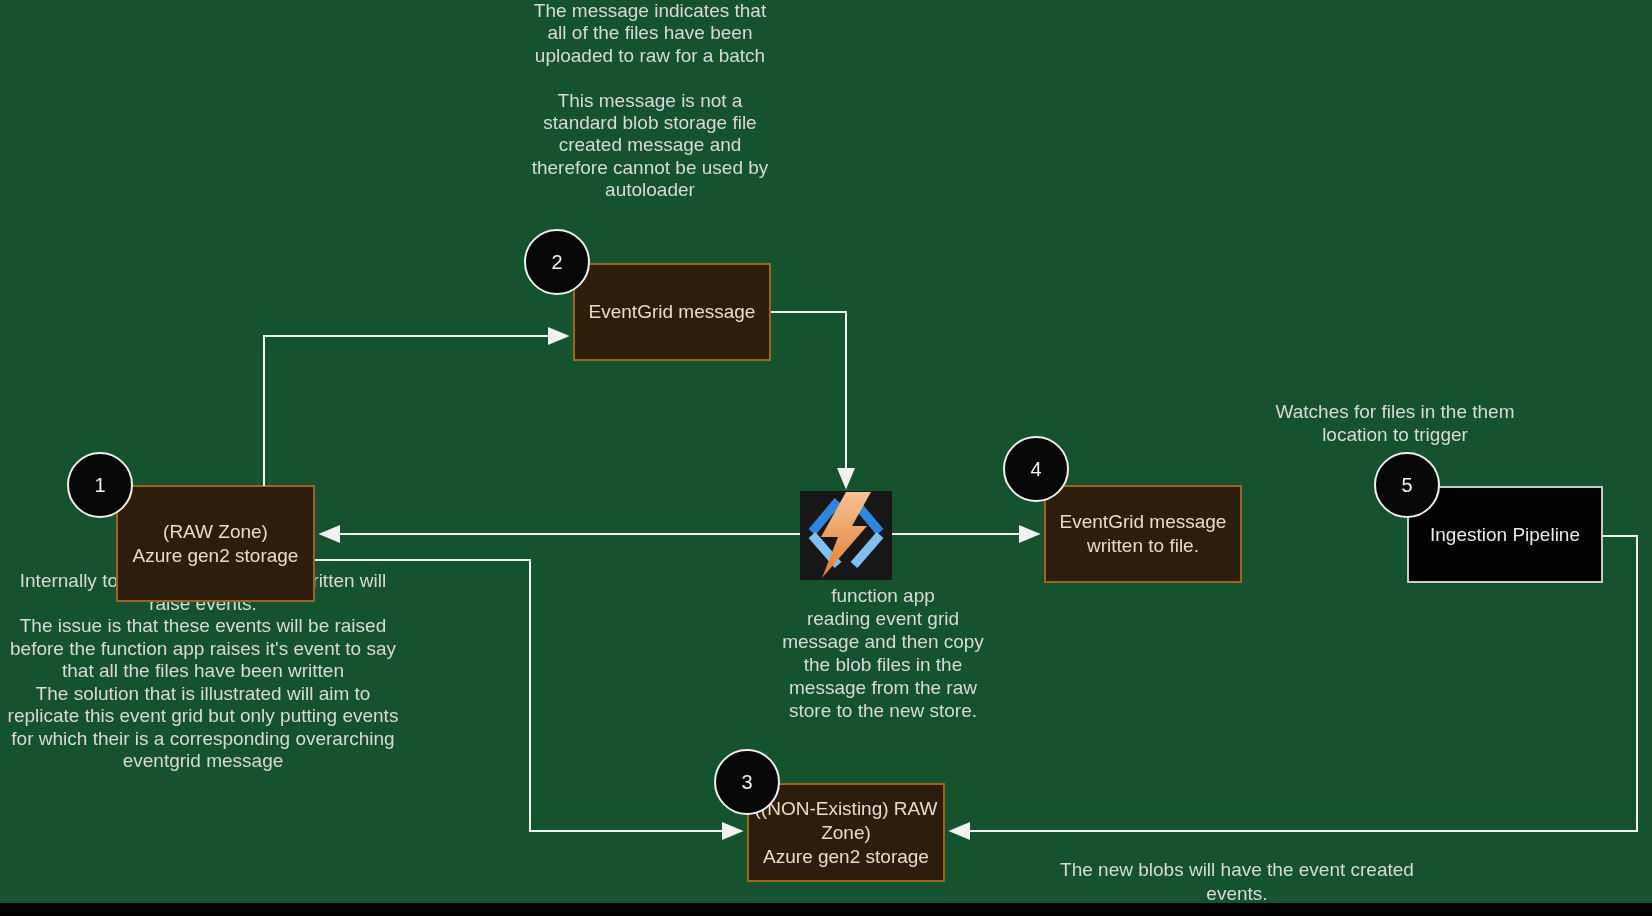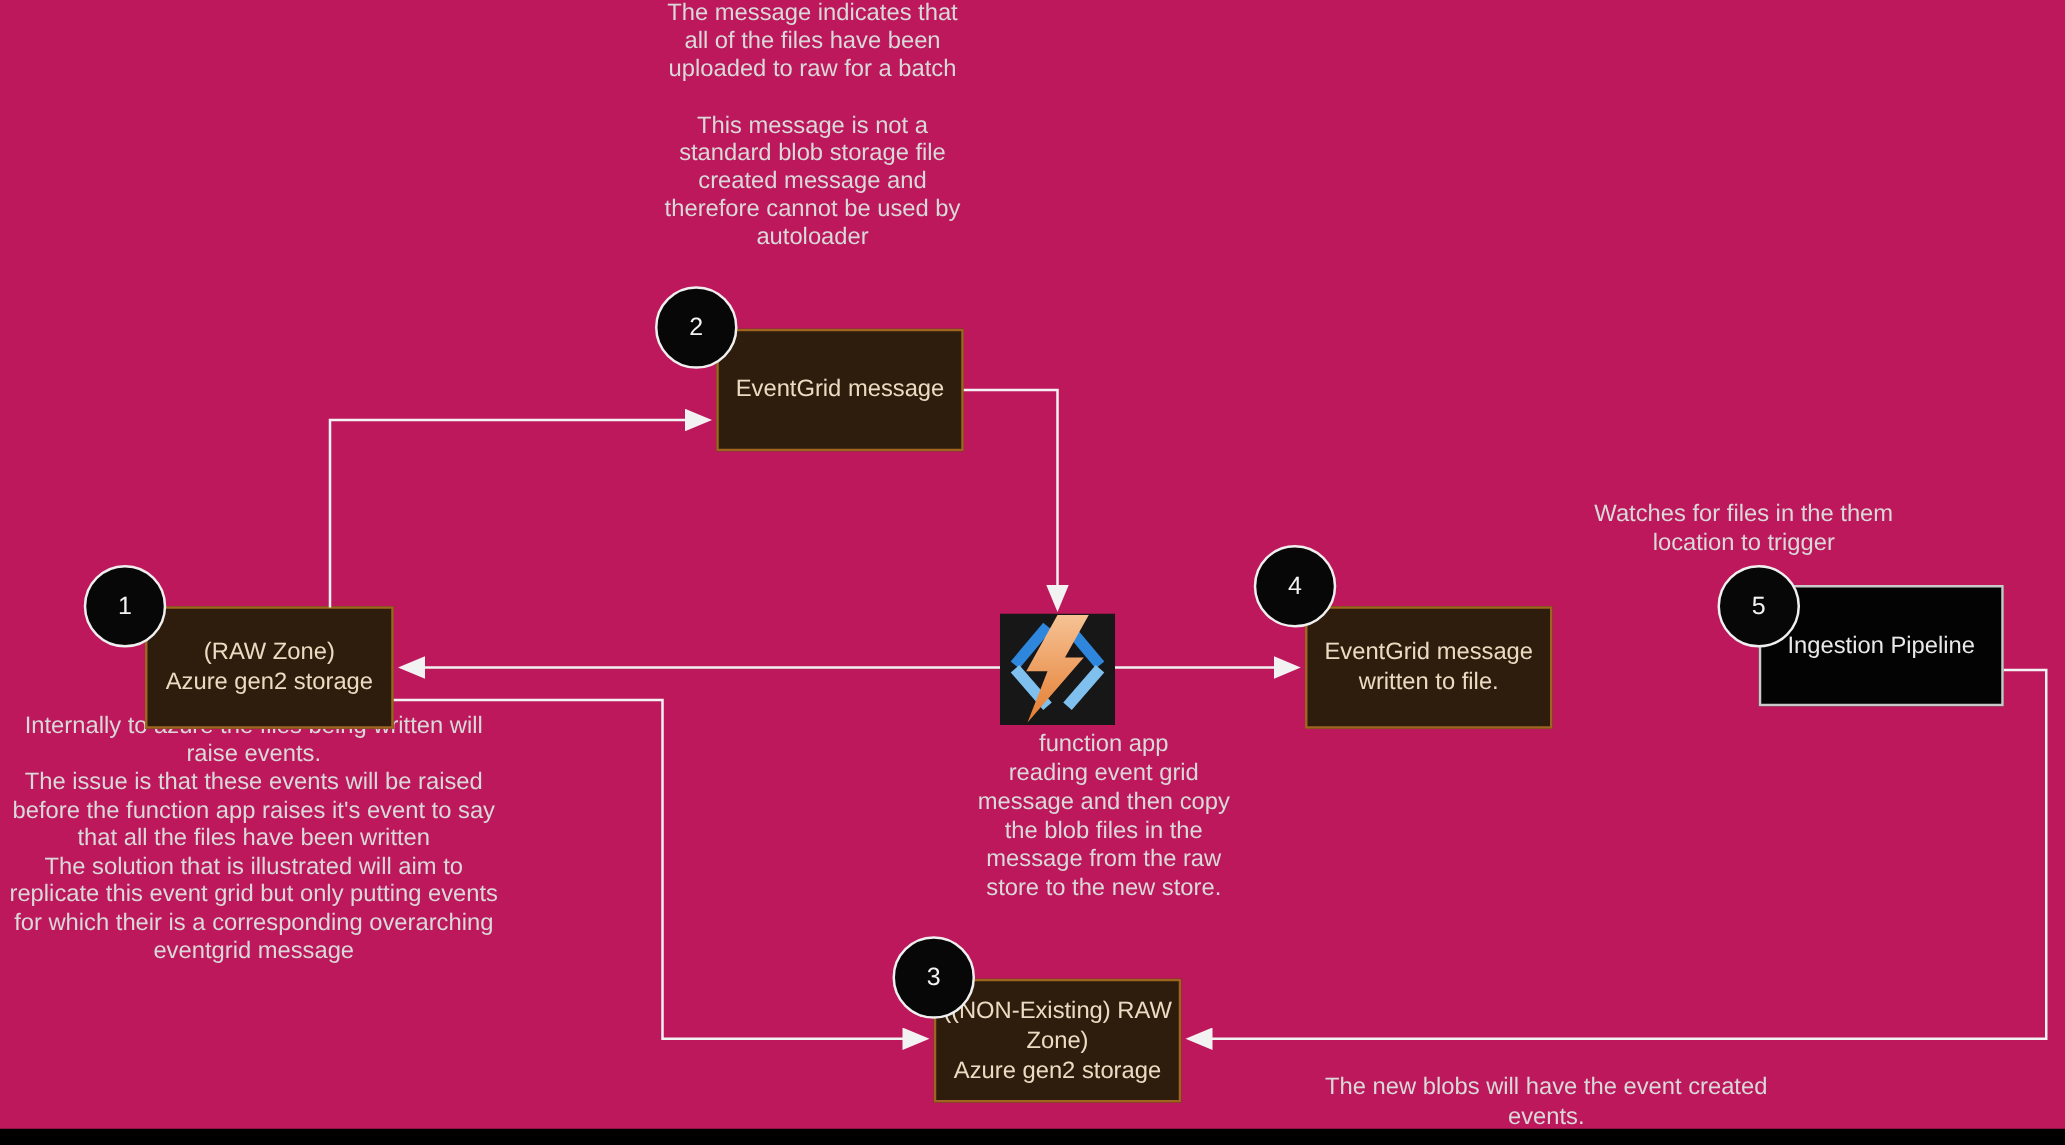--- a/index.html
+++ b/index.html
@@ -1,18 +1,18 @@
 <!DOCTYPE html>
 <html><head>
 <meta charset="utf-8">
 <title>Diagram</title>
 <style>
   html,body{margin:0;padding:0;background:#171717;}
   .stage{
-    position:relative;width:1652px;height:916px;background:#be185d;overflow:hidden;
+    position:relative;width:1652px;height:916px;background:#14532d;overflow:hidden;
     font-family:"Liberation Sans",sans-serif;
   }
   .node{
     position:absolute;display:flex;align-items:center;justify-content:center;
     text-align:center;white-space:pre-line;font-size:19px;line-height:24px;
     border:2px solid;box-sizing:border-box;z-index:1;
   }
   .node.brown{background:#2e1c0c;border-color:#9e6420;color:#eadcc2;}
   .node.dark{background:#030303;border-color:#c9c9c9;color:#e9e9e9;}
   .badge{
@@ -58,33 +58,33 @@
 message and then copy
 the blob files in the
 message from the raw
 store to the new store.</div>
 
   <div class="note" style="left:1395px;top:401px;">Watches for files in the them location to trigger</div>
 
   <div class="note" style="left:1237px;top:858px;line-height:24px;">The new blobs will have the event created events.
 If any are missing then the autoloader can use backfill to catch them</div>
 
-  <div class="node brown" style="left:116px;top:485px;width:199px;height:98px;">(RAW Zone)
+  <div class="node brown" style="left:116px;top:485px;width:199px;height:117px;">(RAW Zone)
 Azure gen2 storage</div>
 
   <div class="node brown" style="left:573px;top:263px;width:198px;height:98px;">EventGrid message</div>
 
   <div class="node brown" style="left:747px;top:783px;width:198px;height:99px;">((NON-Existing) RAW
 Zone)
 Azure gen2 storage</div>
 
   <div class="node brown" style="left:1044px;top:485px;width:198px;height:98px;">EventGrid message
 written to file.</div>
 
-  <div class="node dark" style="left:1407px;top:468px;width:196px;height:97px;">Ingestion Pipeline</div>
+  <div class="node dark" style="left:1407px;top:486px;width:196px;height:97px;">Ingestion Pipeline</div>
 
   <svg class="connectors" width="1652" height="916" viewBox="0 0 1652 916">
     <defs>
       <marker id="arw" viewBox="0 0 12 10" refX="10" refY="5" markerWidth="11" markerHeight="9" orient="auto">
         <path d="M0,0 L12,5 L0,10 Z" fill="#f2f2f2"></path>
       </marker>
       <linearGradient id="boltGrad" x1="0" y1="0" x2="0" y2="1">
         <stop offset="0" stop-color="#f6c294"></stop>
         <stop offset="1" stop-color="#e47d31"></stop>
       </linearGradient>

